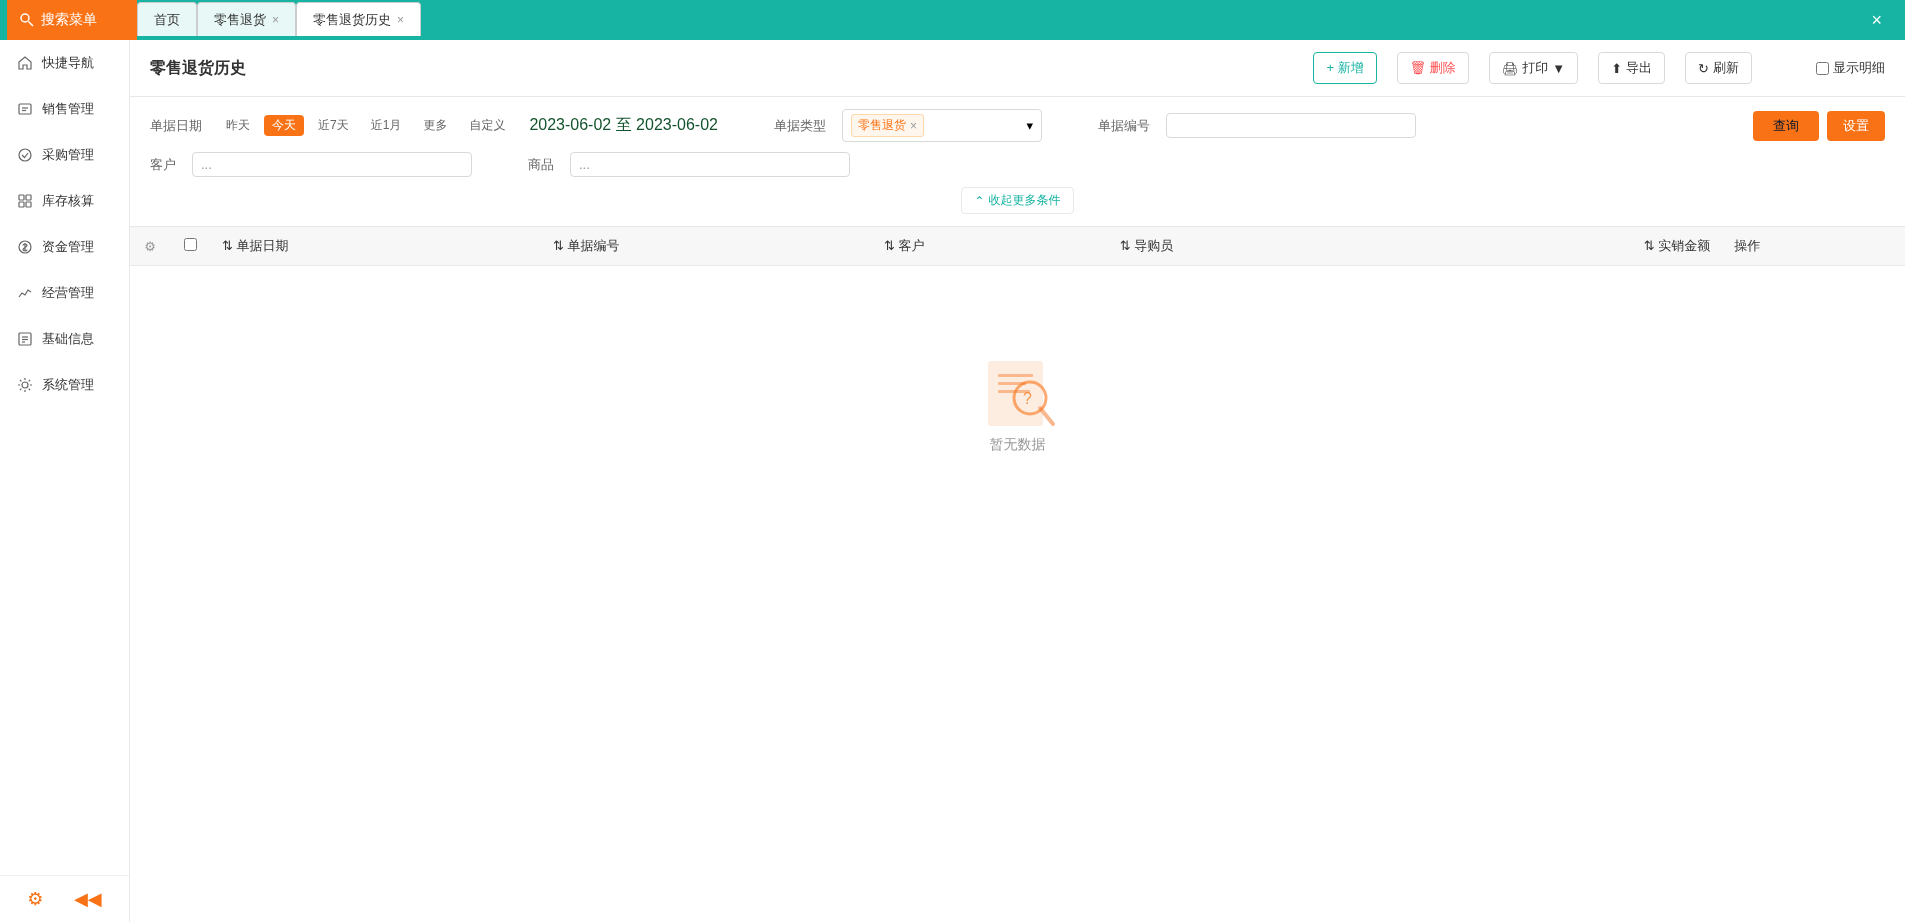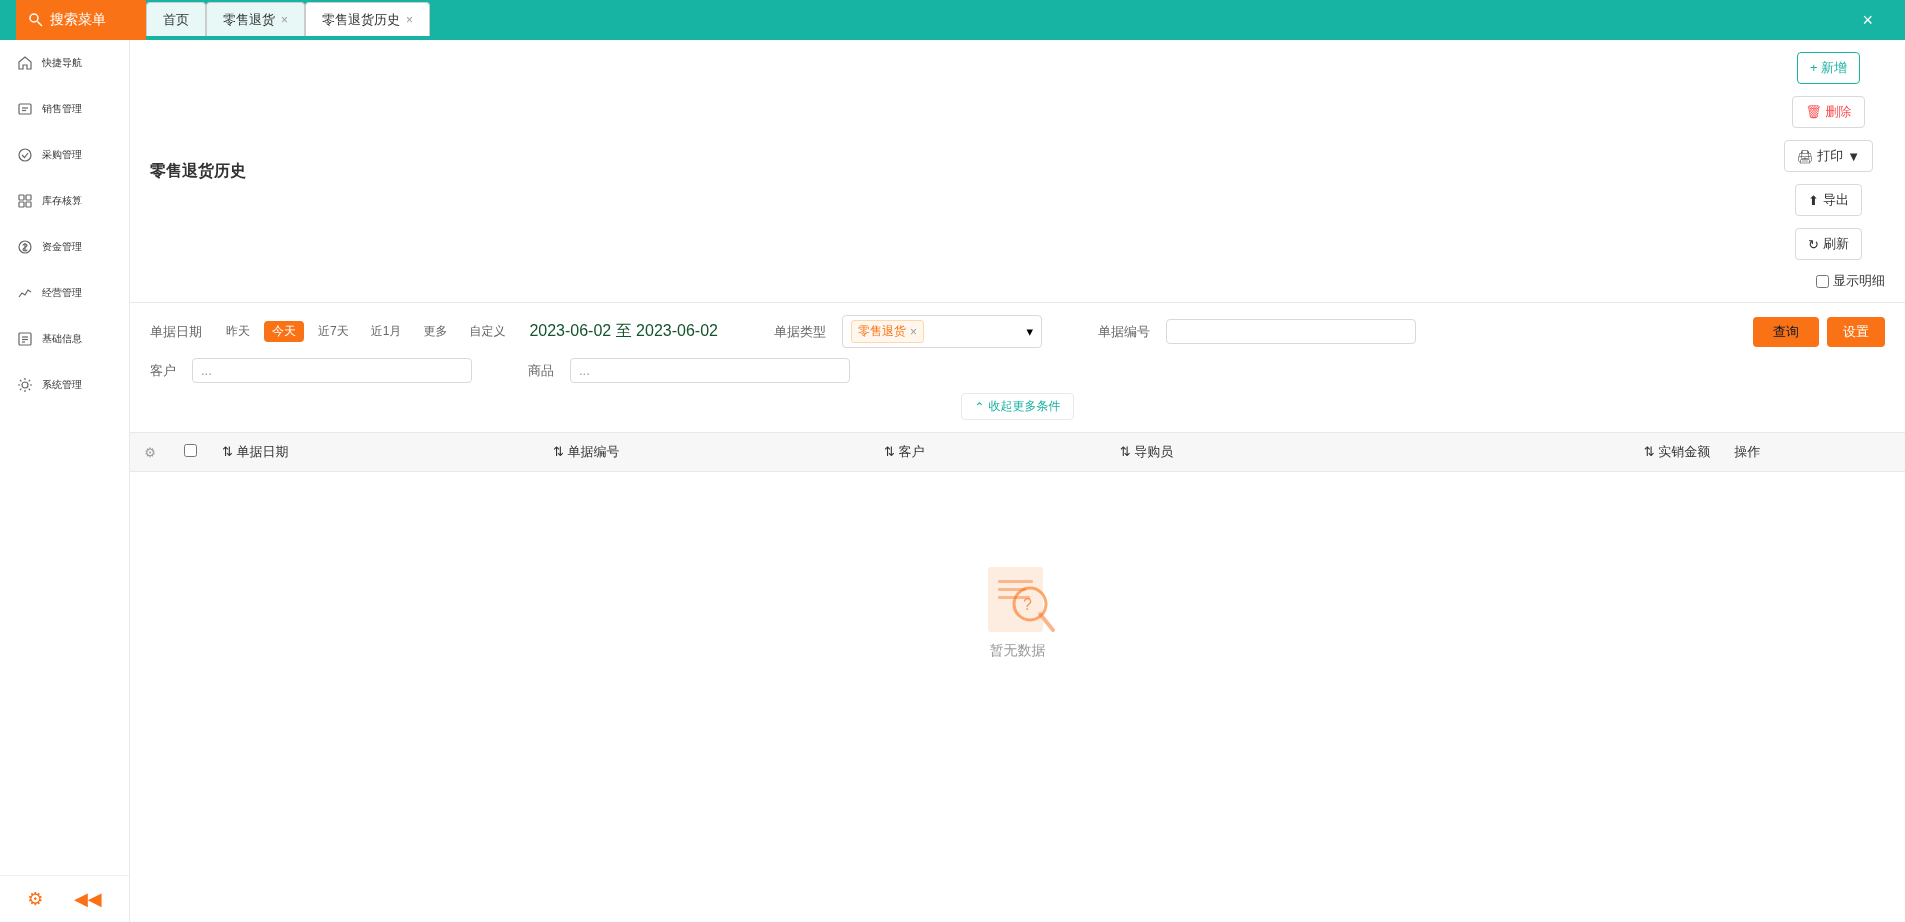--- a/index.html
+++ b/index.html
@@ -1,21 +1,21 @@
 <!DOCTYPE html>
 <html><head>
   <meta charset="utf-8">
   <style>
     * { box-sizing: border-box; margin: 0; padding: 0; font-family: 'Microsoft YaHei', Arial, sans-serif; }
     body { display: flex; flex-direction: column; height: 922px; overflow: hidden; background: #f5f5f5; }
 
     
     .top-bar {
       display: flex; align-items: center; background: #17b3a3; height: 40px;
-      padding: 16px; flex-shrink: 0;
+      padding: 7px; flex-shrink: 0;
     }
     .search-menu-btn {
       background: #f97316; color: white; height: 40px; width: 130px;
       display: flex; align-items: center; gap: 6px; padding: 0 12px;
       cursor: pointer; font-size: 14px; flex-shrink: 0;
     }
     .search-menu-btn svg { width: 16px; height: 16px; }
     .tabs { display: flex; align-items: flex-end; height: 32px; flex: 1; }
     .tab {
       height: 34px; padding: 0 16px; display: flex; align-items: center;
@@ -30,39 +30,39 @@
     
     .main-layout { display: flex; flex: 1; overflow: hidden; }
 
     
     .sidebar {
       width: 130px; background: white; display: flex; flex-direction: column;
       border-right: 1px solid #e8e8e8; flex-shrink: 0;
     }
     .sidebar-item {
       display: flex; align-items: center; gap: 8px; padding: 14px 16px;
-      cursor: pointer; color: #333; font-size: 10px;
+      cursor: pointer; color: #333; font-size: 13px;
     }
     .sidebar-item .icon { width: 18px; height: 18px; display: flex; align-items: center; justify-content: center; }
     .sidebar-bottom {
       margin-top: auto; display: flex; align-items: center; justify-content: space-around;
       padding: 12px; border-top: 1px solid #f0f0f0;
     }
     .sidebar-bottom-btn { cursor: pointer; color: #f97316; font-size: 18px; }
 
     
     .content { flex: 1; display: flex; flex-direction: column; overflow: hidden; }
 
     
     .page-header {
       background: white; padding: 12px 20px; display: flex; align-items: center;
       justify-content: space-between; border-bottom: 1px solid #e8e8e8; flex-shrink: 0;
     }
     .page-title { font-size: 16px; font-weight: bold; color: #333; }
-    .toolbar { display: flex; align-items: center; gap: 12px; flex-direction: column; }
+    .toolbar { display: flex; align-items: center; gap: 20px; }
     .toolbar-btn {
       display: flex; align-items: center; gap: 4px; padding: 6px 12px;
       border: 1px solid #d9d9d9; background: white; border-radius: 4px;
       cursor: pointer; font-size: 13px; color: #333;
     }
     .btn-new { background: white; color: #17b3a3; border-color: #17b3a3; }
     .btn-delete { color: #ff4d4f; }
     .checkbox-label { display: flex; align-items: center; gap: 4px; font-size: 13px; color: #333; padding-left: 44px; }
 
     

